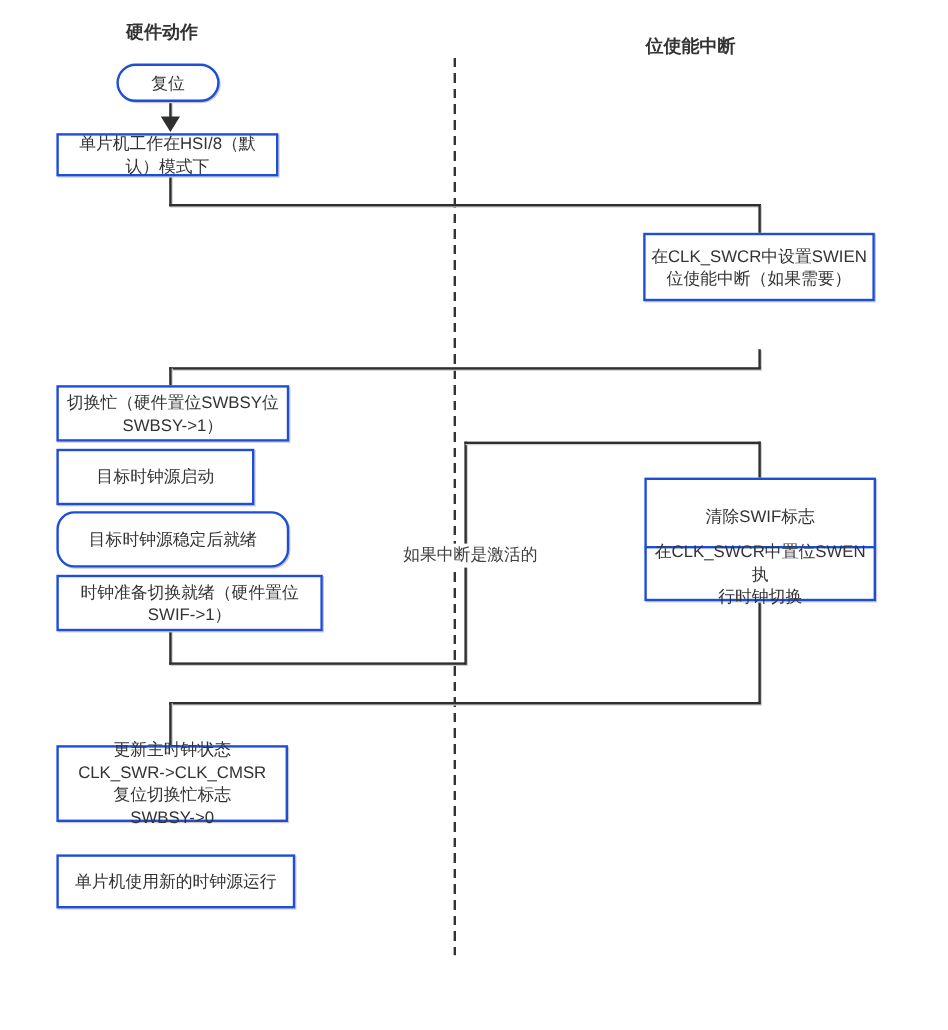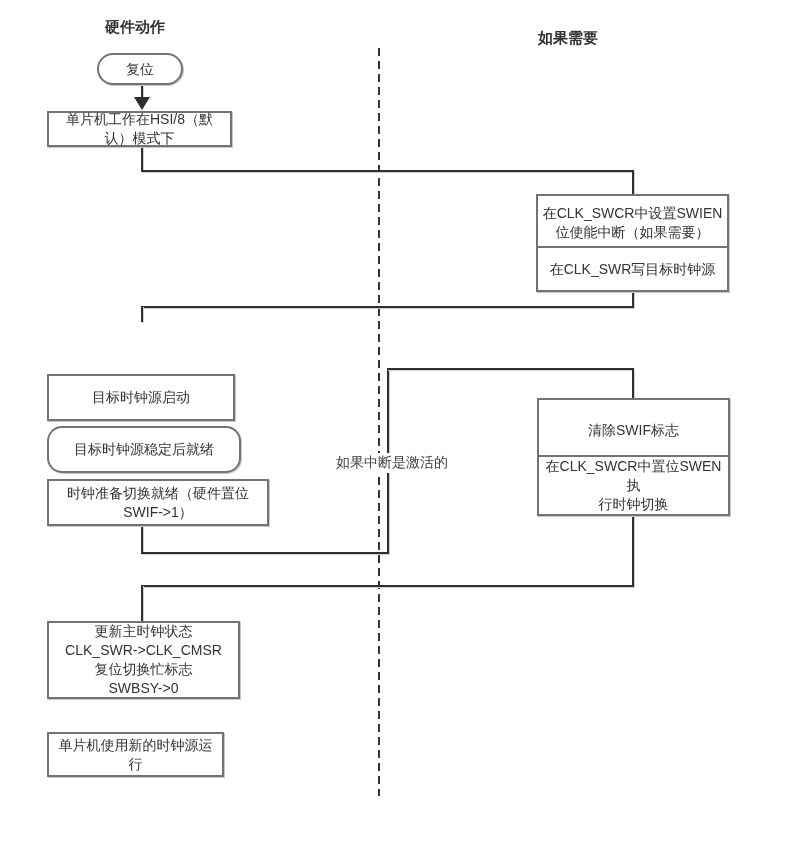--- a/index.html
+++ b/index.html
@@ -48,48 +48,48 @@
     background:repeating-linear-gradient(to bottom,#333 0 8px,transparent 8px 13px);
   }
   .divider-label{
     position:absolute;left:333px;top:453px;z-index:2;
     background:#fff;padding:1px 3px;font-size:14px;color:#404040;white-space:nowrap;
   }
 
   
   .node{
     position:absolute;box-sizing:border-box;z-index:1;
-    border:2px solid #737373;background:#fff;
+    border:2px solid #1d4ed8;background:#fff;
     display:flex;align-items:center;justify-content:center;
     text-align:center;font-size:14px;line-height:19px;color:#333;
     box-shadow:1px 1px 0 #c9c9c9;
   }
   .node .lbl{white-space:pre-line;display:block;padding:0 4px;}
   .terminator{border-radius:16px;}
 
   #n-reset {left:97px; top:53px; width:86px; height:32px;}
   #n-a1    {left:47px; top:111px;width:185px;height:36px;}
   #n-b1    {left:536px;top:194px;width:193px;height:57px;}
   #n-b2    {left:536px;top:246px;width:193px;height:46px;}
   #n-a2    {left:47px; top:321px;width:194px;height:47px;}
-  #n-a3    {left:47px; top:374px;width:188px;height:47px;}
+  #n-a3    {left:47px; top:374px;width:165px;height:47px;}
   #n-a4    {left:47px; top:426px;width:194px;height:47px;border-radius:15px;}
   #n-a5    {left:47px; top:479px;width:222px;height:47px;}
   #n-b3    {left:537px;top:398px;width:193px;height:64px;}
-  #n-b4    {left:537px;top:455px;width:193px;height:61px;}
-  #n-a6    {left:47px; top:621px;width:193px;height:78px;}
-  #n-a7    {left:47px; top:732px;width:177px;height:45px;}
+  #n-b4    {left:537px;top:455px;width:193px;height:46px;}
+  #n-a6    {left:47px; top:621px;width:193px;height:64px;}
+  #n-a7    {left:47px; top:712px;width:199px;height:45px;}
 </style>
 </head>
 <body>
 
 <div class="canvas">
 
   <div class="col-header" id="hdr-hw">硬件动作</div>
-  <div class="col-header" id="hdr-sw">如果需要</div>
+  <div class="col-header" id="hdr-sw">位使能中断</div>
 
   <div class="divider"></div>
 
   <div class="line v" id="seg-reset-shaft"></div>
   <div class="arrowhead"></div>
   <div class="line v" id="seg-a1-down"></div>
   <div class="line h" id="seg-top-h"></div>
   <div class="line v" id="seg-b1-in"></div>
   <div class="line v" id="seg-b2-out"></div>
   <div class="line h" id="seg-mid-h"></div>
@@ -110,24 +110,25 @@
   <div class="node" id="n-a1">
     <span class="lbl">单片机工作在HSI/8（默
 认）模式下</span>
   </div>
 
   <div class="node" id="n-b1">
     <span class="lbl">在CLK_SWCR中设置SWIEN
 位使能中断（如果需要）</span>
   </div>
 
-  <div class="node" id="n-b2">
-    <span class="lbl">在CLK_SWR写目标时钟源</span>
+
+  <div class="node" id="n-a2">
+    <span class="lbl">切换忙（硬件置位SWBSY位
+SWBSY-&gt;1）</span>
   </div>
-
 
   <div class="node" id="n-a3">
     <span class="lbl">目标时钟源启动</span>
   </div>
 
   <div class="node" id="n-a4">
     <span class="lbl">目标时钟源稳定后就绪</span>
   </div>
 
   <div class="node" id="n-a5">

